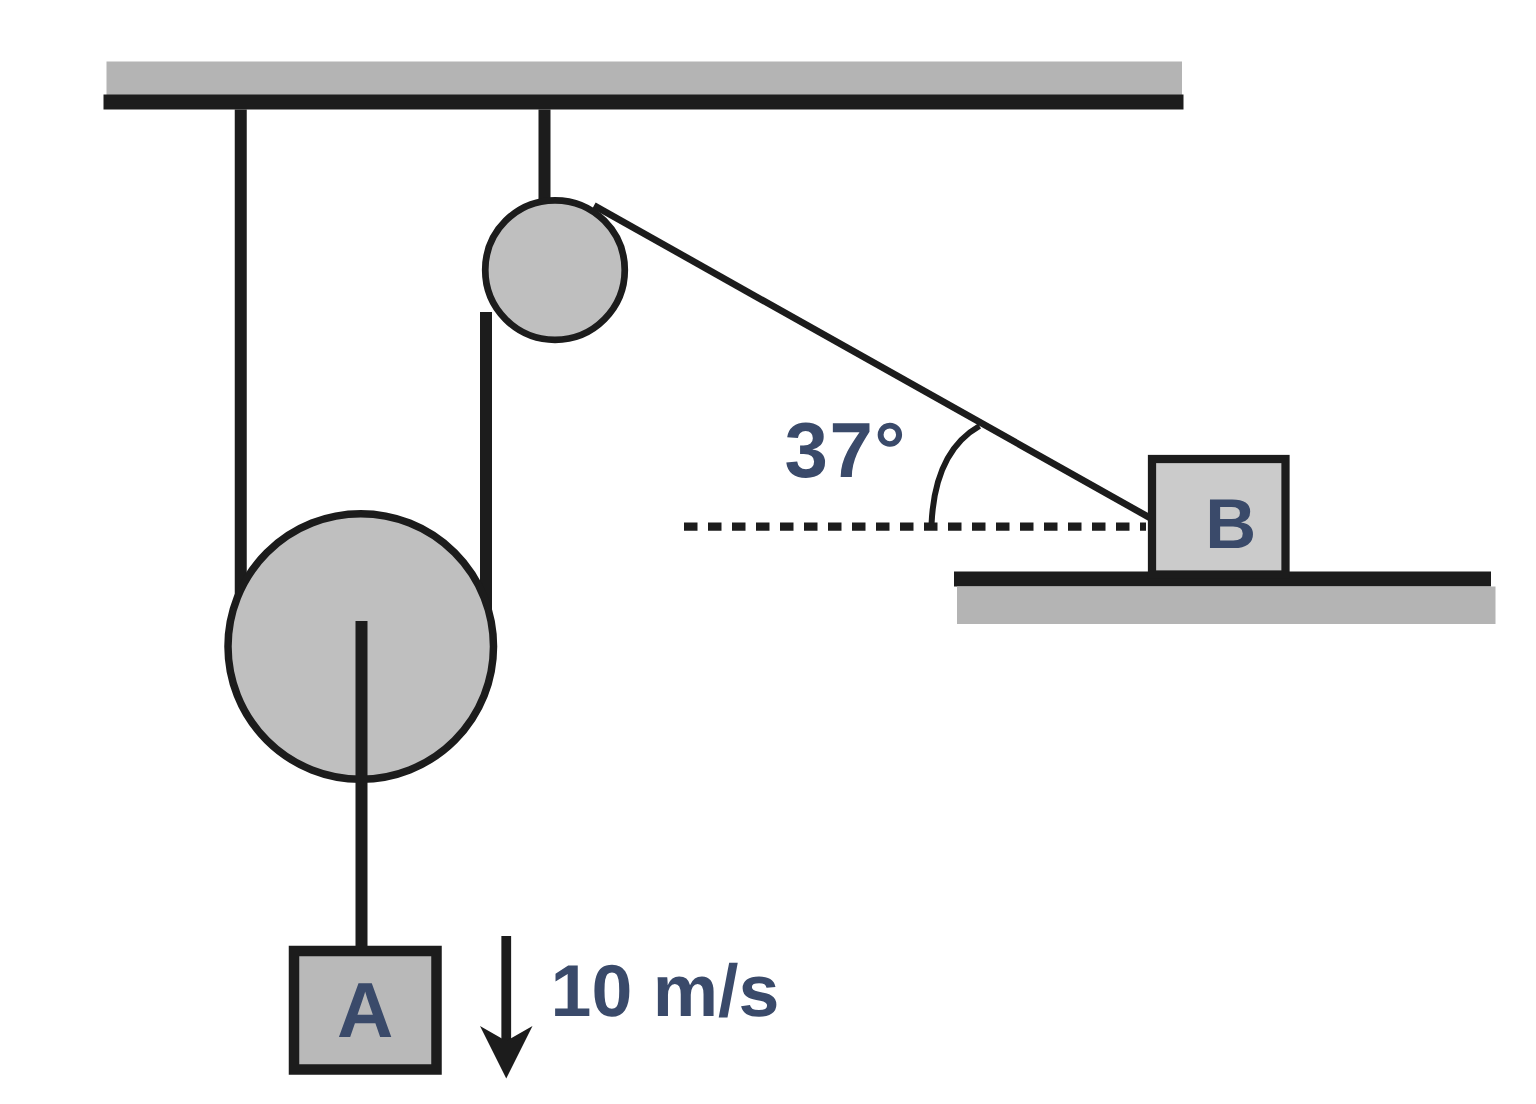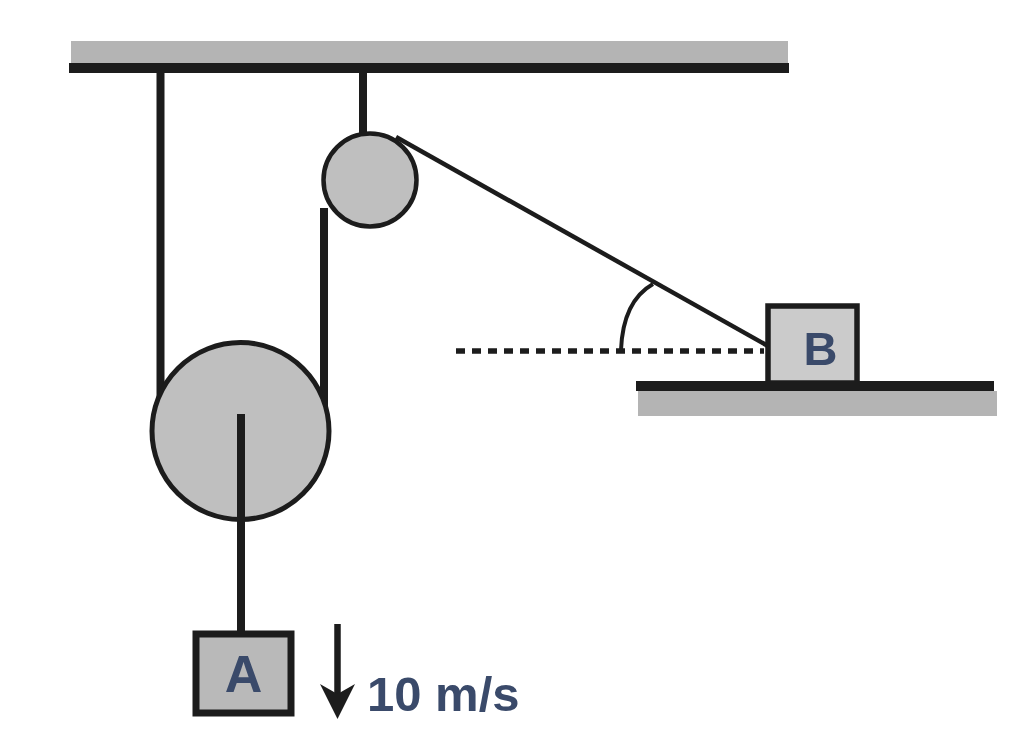--- a/index.html
+++ b/index.html
@@ -16,21 +16,21 @@
   .surface{fill:var(--shape-gray,#b4b4b4);}
   .pulley{fill:var(--pulley-gray,#bdbdbd);stroke:var(--line-black,#1c1c1c);}
   .label{
     position:absolute;
     color:var(--label-color,#3a4a6a);
     font-weight:700;
     line-height:1;
     white-space:nowrap;
   }
   #angle-label{left:523px;top:275px;font-size:52px;letter-spacing:1px;}
-  #speed-label{left:367px;top:637px;font-size:49px;margin-top:33px;}
+  #speed-label{left:367px;top:637px;font-size:49px;}
   #block-a-label{
     left:196px;top:634px;width:95px;height:79px;
     display:flex;align-items:center;justify-content:center;
     font-size:52px;
   }
   #block-b-label{
     left:768px;top:306px;width:89px;height:77px;
     display:flex;align-items:center;justify-content:center;
     padding-left:16px;padding-top:8px;box-sizing:border-box;
     font-size:47px;
@@ -70,19 +70,20 @@
     <rect x="768" y="306" width="89" height="77" stroke-width="5.5" style="fill:var(--block-b-gray,#cbcbcb);stroke:var(--line-black,#1c1c1c)"></rect>
 
     <rect x="196" y="634" width="95" height="79" stroke-width="7" style="fill:var(--block-a-gray,#b9b9b9);stroke:var(--line-black,#1c1c1c)"></rect>
 
     <g>
       <line x1="337.5" y1="624" x2="337.5" y2="696" stroke-width="6.5" class="ink-stroke"></line>
       <path d="M 320 684 L 337.5 719 L 355 684 L 337.5 694 Z" class="ink-fill"></path>
     </g>
   </svg>
 
+  <div id="angle-label" class="label">37°</div>
 
   <div id="speed-label" class="label">10 m/s</div>
 
   <div id="block-a-label" class="label">A</div>
 
   <div id="block-b-label" class="label">B</div>
 </div>
 
 </body></html>

